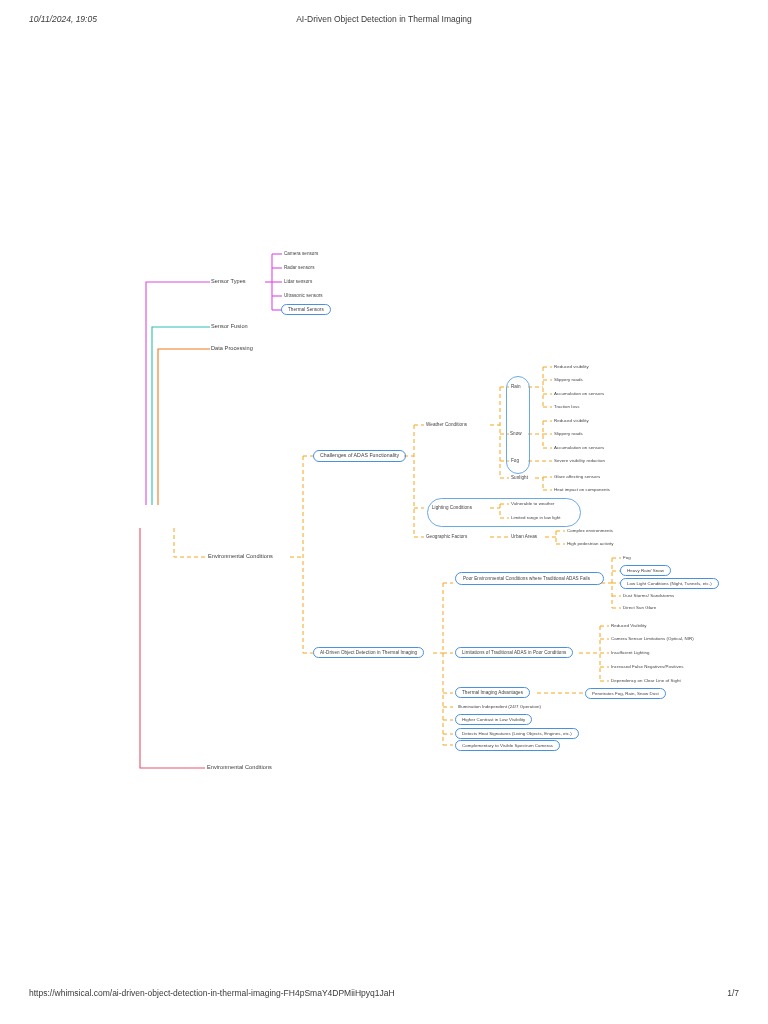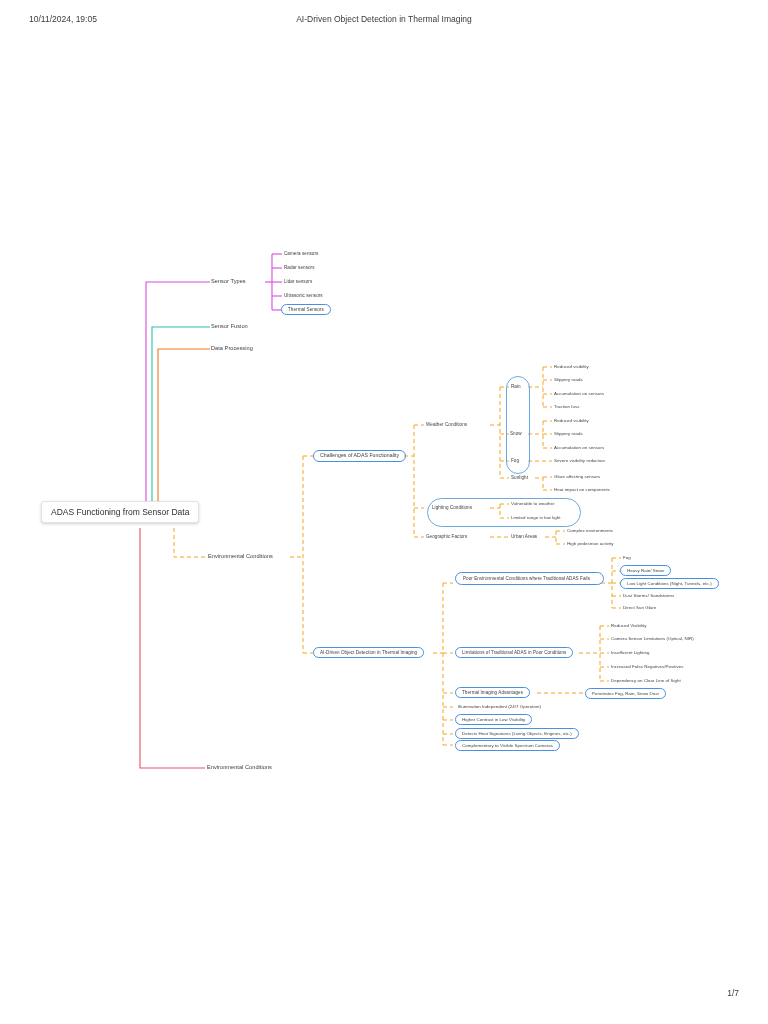--- a/index.html
+++ b/index.html
@@ -25,20 +25,21 @@
     width: 768px;
     height: 14px;
     font-size: 8.5px;
     color: #3a3a3a;
   }
   .print-header .ph-date {
     position: absolute;
     left: 29px;
     top: 0;
     white-space: nowrap;
+    font-style: italic;
   }
   .print-header .ph-title {
     position: absolute;
     left: 0;
     top: 0;
     width: 768px;
     text-align: center;
     white-space: nowrap;
   }
   .print-footer {
@@ -257,23 +258,20 @@
       <path d="M600,626 L609,626"></path>
       <path d="M600,639 L609,639"></path>
       <path d="M600,653 L609,653"></path>
       <path d="M600,667 L609,667"></path>
       <path d="M600,681 L609,681"></path>
 
       <path d="M537,693 L583,693"></path>
     </g>
   </svg>
 
-  <div class="root-node" style="left:41px; top:501px;">
-    <span>ADAS Functioning from Sensor Data</span>
-  </div>
 
   <div class="node lvl1" style="left:211px; top:278px;">
     <span class="lbl">Sensor Types</span>
   </div>
   <div class="node leaf" style="left:284px; top:251px;">
     <span class="lbl">Camera sensors</span>
   </div>
   <div class="node leaf" style="left:284px; top:265px;">
     <span class="lbl">Radar sensors</span>
   </div>
@@ -443,14 +441,15 @@
   <div class="node leaf-sm pill" style="left:455px; top:728px;">
     <span class="lbl">Detects Heat Signatures (Living Objects, Engines, etc.)</span>
   </div>
   <div class="node leaf-sm pill" style="left:455px; top:740px;">
     <span class="lbl">Complementary to Visible Spectrum Cameras</span>
   </div>
 
 </div>
 
 <div class="print-footer">
+  <span class="pf-url">https://whimsical.com/ai-driven-object-detection-in-thermal-imaging-FH4pSmaY4DPMiiHpyq1JaH</span>
   <span class="pf-page">1/7</span>
 </div>
 
 </body></html>

